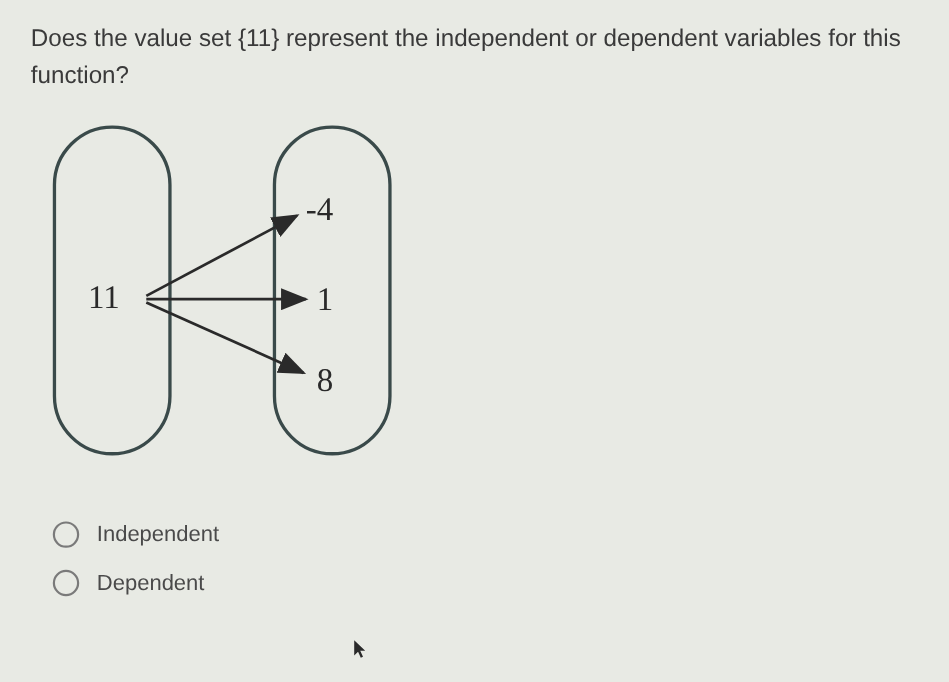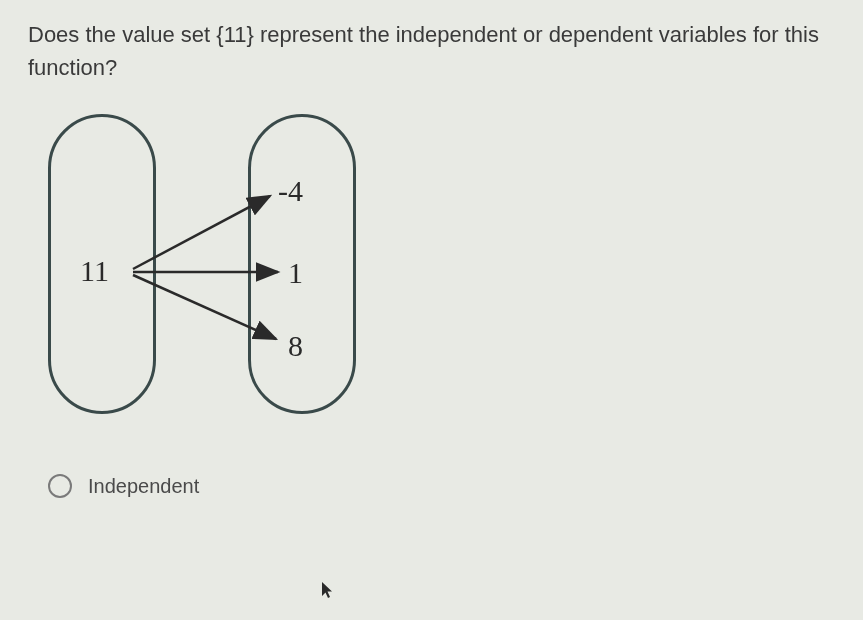--- a/index.html
+++ b/index.html
@@ -130,19 +130,23 @@
     <line x1="95" y1="158" x2="240" y2="158" stroke="#2a2a2a" stroke-width="2.5" marker-end="url(#arrowhead)"></line>
     <line x1="95" y1="161" x2="238" y2="225" stroke="#2a2a2a" stroke-width="2.5" marker-end="url(#arrowhead)"></line>
   </svg>
 </div>
 
 <div class="options">
   <div class="option">
     <div class="radio"></div>
     <span class="option-label">Independent</span>
   </div>
+  <div class="option">
+    <div class="radio"></div>
+    <span class="option-label">Dependent</span>
+  </div>
 </div>
 
 <div class="cursor">
   <svg width="16" height="20" viewBox="0 0 16 20">
     <path d="M 2 2 L 2 16 L 5.5 12.5 L 8 18 L 10 17 L 7.5 11.5 L 12 11.5 Z" fill="#2a2a2a"></path>
   </svg>
 </div>
 
 </body></html>

